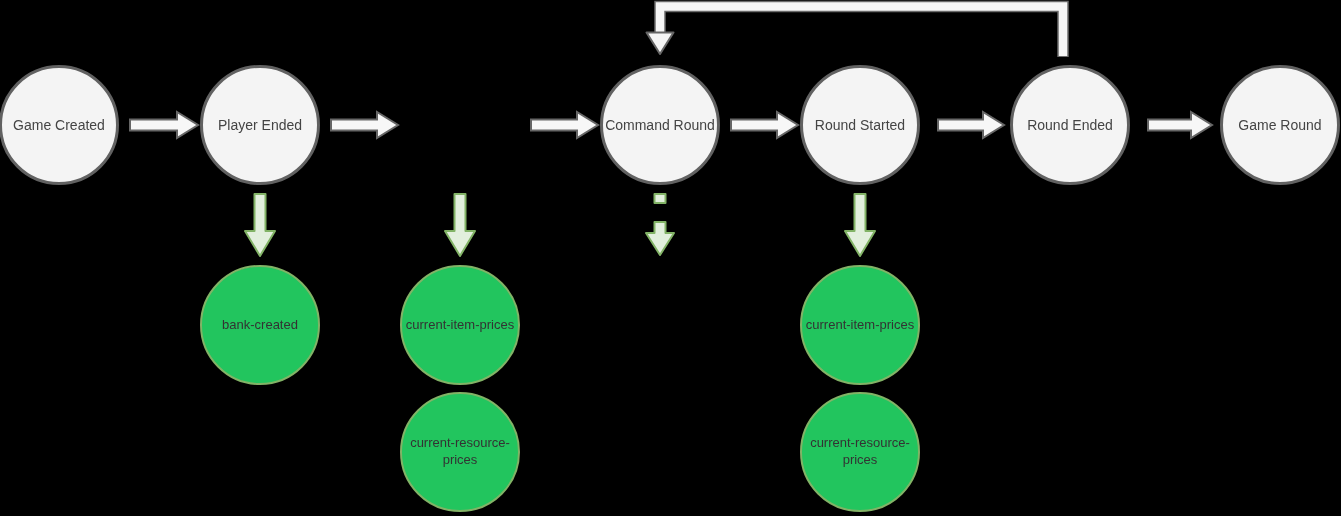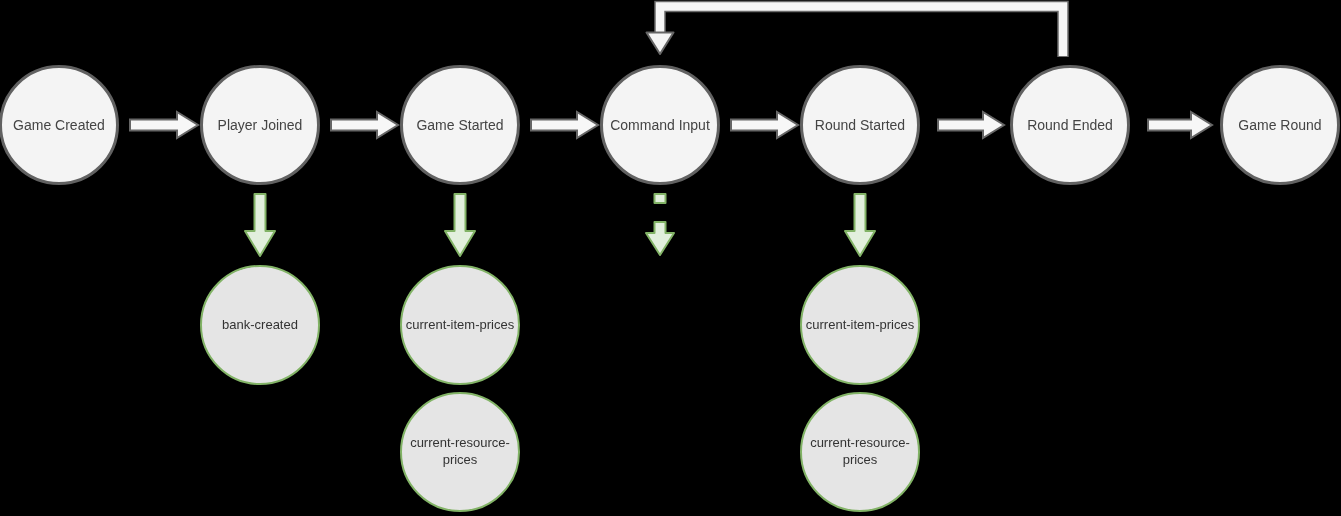--- a/index.html
+++ b/index.html
@@ -20,21 +20,21 @@
     box-sizing:border-box;
     cursor:default;
   }
   .state{
     background:#f4f4f4;
     border:3px solid #616161;
     color:#444444;
     font-size:14px;
   }
   .event{
-    background:#e5e5e5;
+    background:#22c55e;
     border:2px solid #82b366;
     color:#333333;
     font-size:13px;
     line-height:1.3;
   }
   .lbl{display:block;padding:0 2px;}
   .harrow{fill:#f7f7f7;stroke:#666666;stroke-width:2;}
   .varrow{fill:#e2efdd;stroke:#82b366;stroke-width:2;stroke-linejoin:round;}
   .vdash{fill:#e2efdd;stroke:#82b366;stroke-width:2;stroke-linejoin:round;}
   .loop-under{fill:none;stroke:#6b6b6b;stroke-width:11.5;}
@@ -68,27 +68,24 @@
     <g>
       <rect class="vdash" x="654.5" y="194" width="11" height="9"></rect>
       <polygon class="vdash" points="654.5,222 665.5,222 665.5,233 674,233 660,255 646,233 654.5,233"></polygon>
     </g>
   </svg>
 
   <div class="node state" style="left:-1px;top:65px">
     <span class="lbl">Game Created</span>
   </div>
   <div class="node state" style="left:200px;top:65px">
-    <span class="lbl">Player Joined</span>
-  </div>
-  <div class="node state" style="left:400px;top:65px">
-    <span class="lbl">Game Started</span>
+    <span class="lbl">Player Ended</span>
   </div>
   <div class="node state" style="left:600px;top:65px">
-    <span class="lbl">Command Input</span>
+    <span class="lbl">Command Round</span>
   </div>
   <div class="node state" style="left:800px;top:65px">
     <span class="lbl">Round Started</span>
   </div>
   <div class="node state" style="left:1010px;top:65px">
     <span class="lbl">Round Ended</span>
   </div>
   <div class="node state" style="left:1220px;top:65px">
     <span class="lbl">Game Round</span>
   </div>

